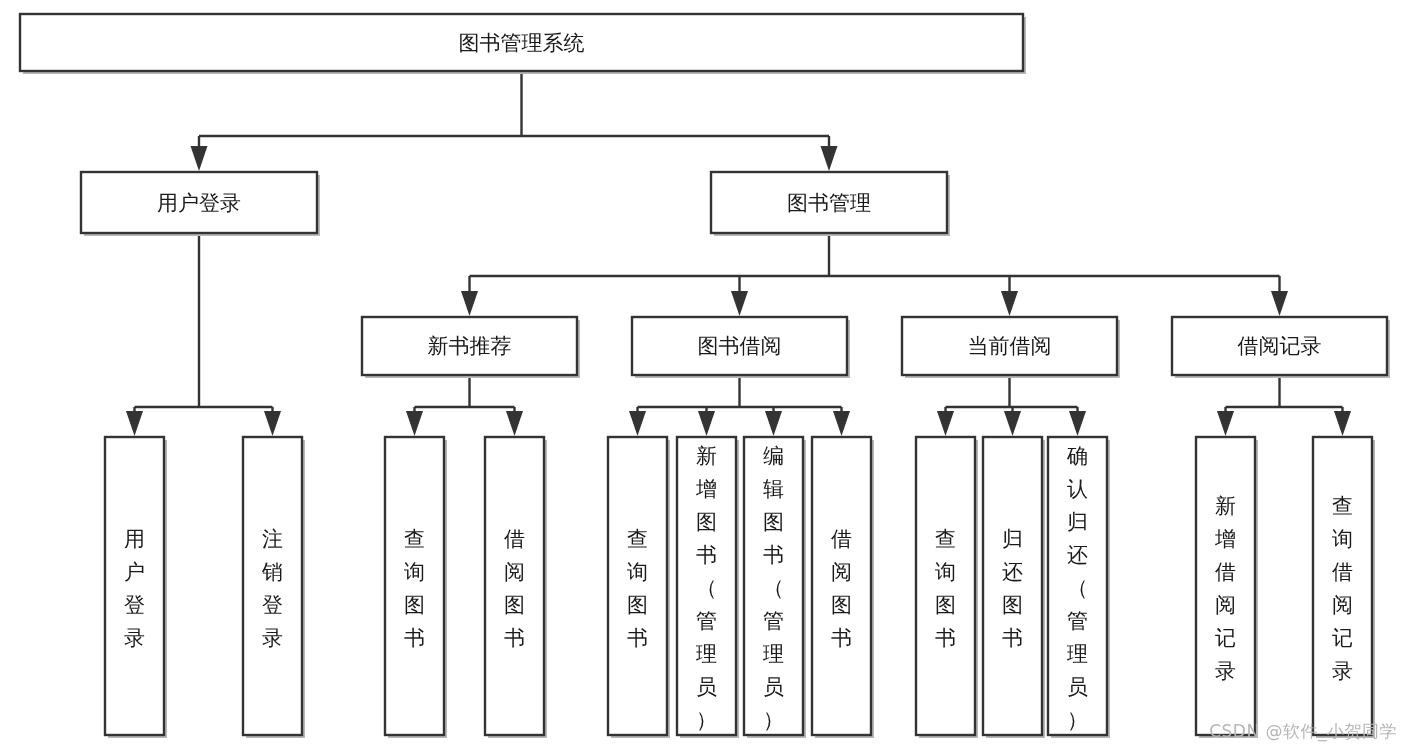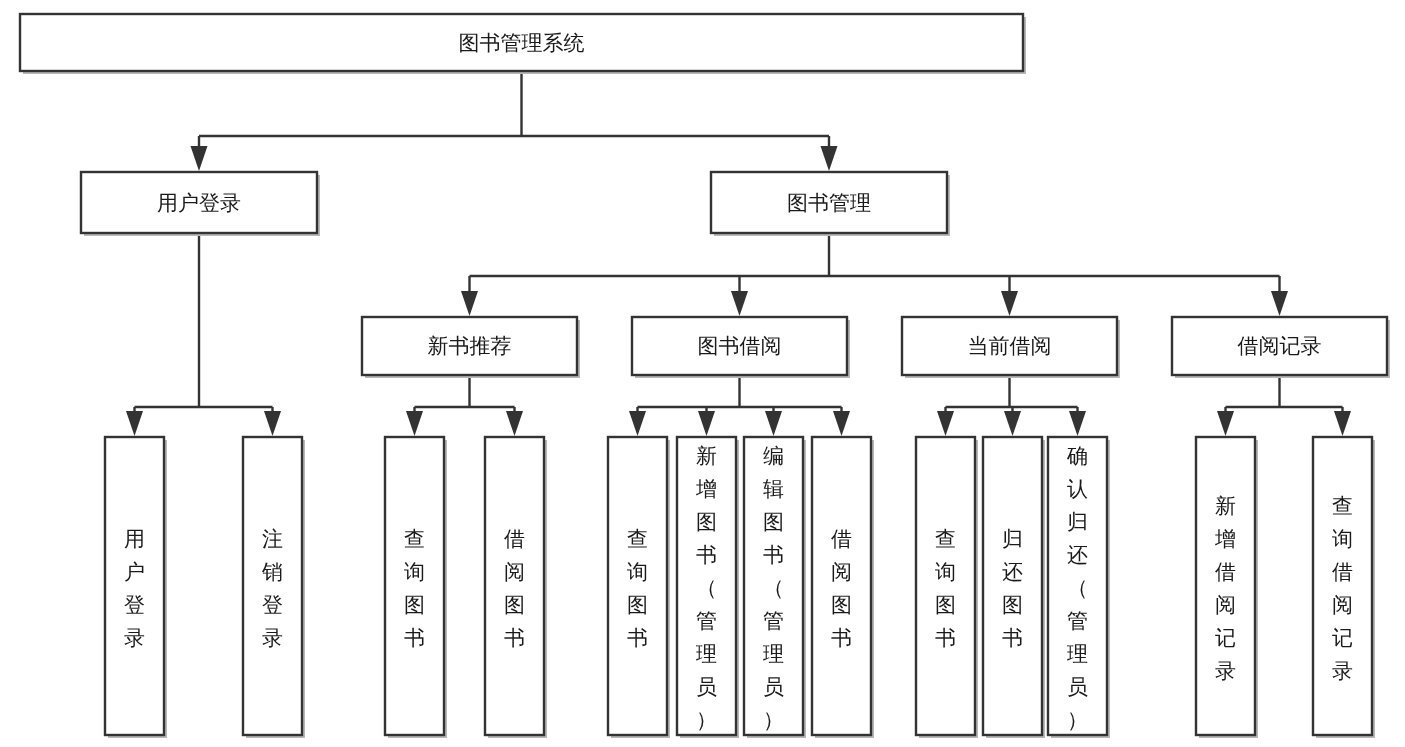--- a/index.html
+++ b/index.html
@@ -235,13 +235,14 @@
           <rect class="node-box" x="1196" y="437" width="59" height="298"></rect>
           <text class="node-label-v" x="1225.5" y="512.74"><tspan x="1225.5" dy="0">新</tspan><tspan x="1225.5" dy="33">增</tspan><tspan x="1225.5" dy="33">借</tspan><tspan x="1225.5" dy="33">阅</tspan><tspan x="1225.5" dy="33">记</tspan><tspan x="1225.5" dy="33">录</tspan></text>
         </g>
         <g>
           <rect class="node-shadow" x="1316" y="440" width="59" height="298"></rect>
           <rect class="node-box" x="1313" y="437" width="59" height="298"></rect>
           <text class="node-label-v" x="1342.5" y="512.74"><tspan x="1342.5" dy="0">查</tspan><tspan x="1342.5" dy="33">询</tspan><tspan x="1342.5" dy="33">借</tspan><tspan x="1342.5" dy="33">阅</tspan><tspan x="1342.5" dy="33">记</tspan><tspan x="1342.5" dy="33">录</tspan></text>
         </g>
       </g>
   </svg>
+  <div class="watermark">CSDN @软件_小贺同学</div>
 </div>
 
 </body></html>

